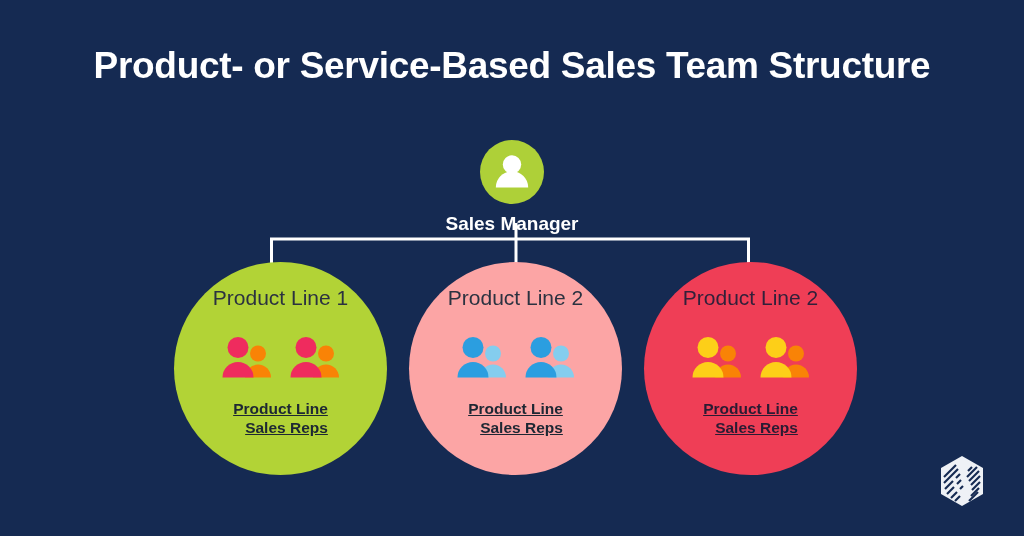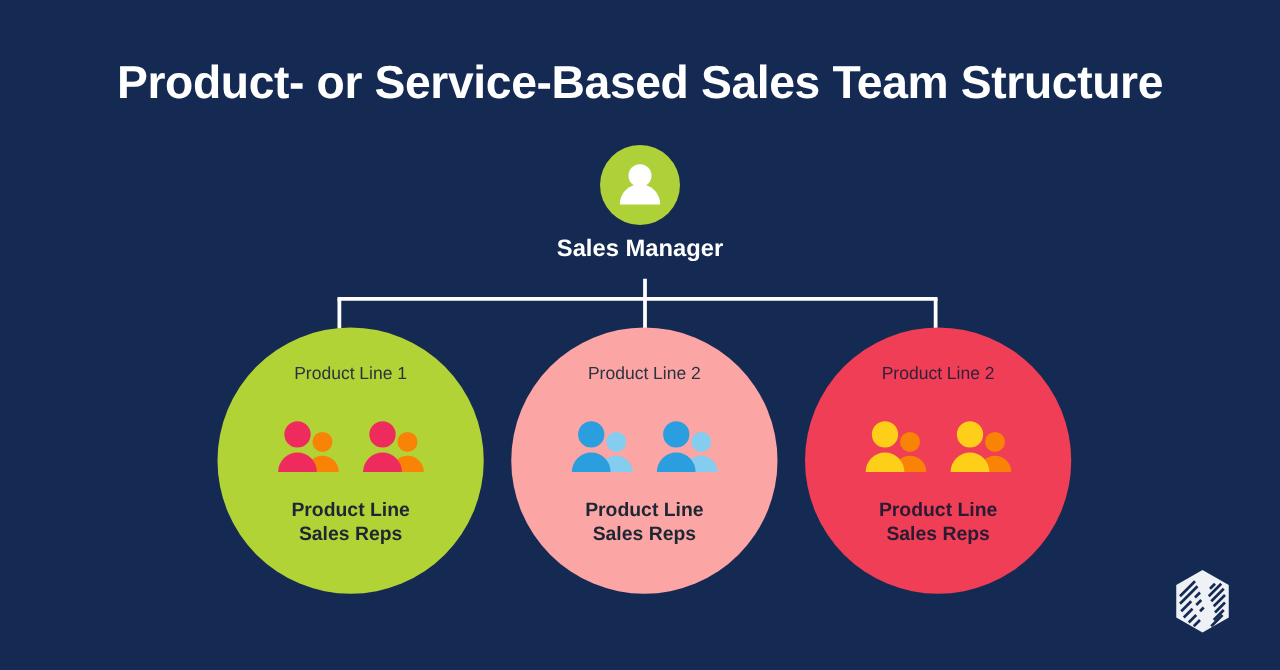--- a/index.html
+++ b/index.html
@@ -33,21 +33,21 @@
     font-weight: bold;
     letter-spacing: -0.3px;
     line-height: 44px;
     white-space: nowrap;
   }
 
   
   .root-node {
     position: absolute;
     left: 412px;
-    top: 116px;
+    top: 140px;
     width: 200px;
     text-align: center;
   }
   .root-avatar {
     width: 64px;
     height: 64px;
     border-radius: 50%;
     background: #aed038;
     margin: 0 auto;
     position: relative;
@@ -88,21 +88,21 @@
     align-items: center;
     justify-content: flex-start;
     box-sizing: border-box;
     padding-top: 26px;
   }
   .branch-1 { left: 174px; background: #b2d336; }
   .branch-2 { left: 409px; background: #fca5a5; }
   .branch-3 { left: 644px; background: #ef3e56; }
 
   .branch-title {
-    font-size: 14px;
+    font-size: 21px;
     font-weight: normal;
     color: #2b3240;
     line-height: 20px;
     white-space: nowrap;
   }
   .branch-3 .branch-title { color: #32203a; }
 
   .branch-icons {
     margin-top: 20px;
     display: flex;
@@ -110,22 +110,23 @@
     align-items: flex-end;
     height: 52px;
   }
 
   .branch-caption {
     margin-top: 19px;
     font-size: 15.5px;
     font-weight: bold;
     color: #1d2733;
     line-height: 19px;
-    text-align: center;
-    white-space: nowrap;
+    text-align: right;
+    white-space: nowrap;
+    text-decoration: underline;
   }
   .branch-3 .branch-caption { color: #2a1b33; }
 
   
   .logo {
     position: absolute;
     left: 938px;
     top: 455px;
     width: 48px;
     height: 52px;

